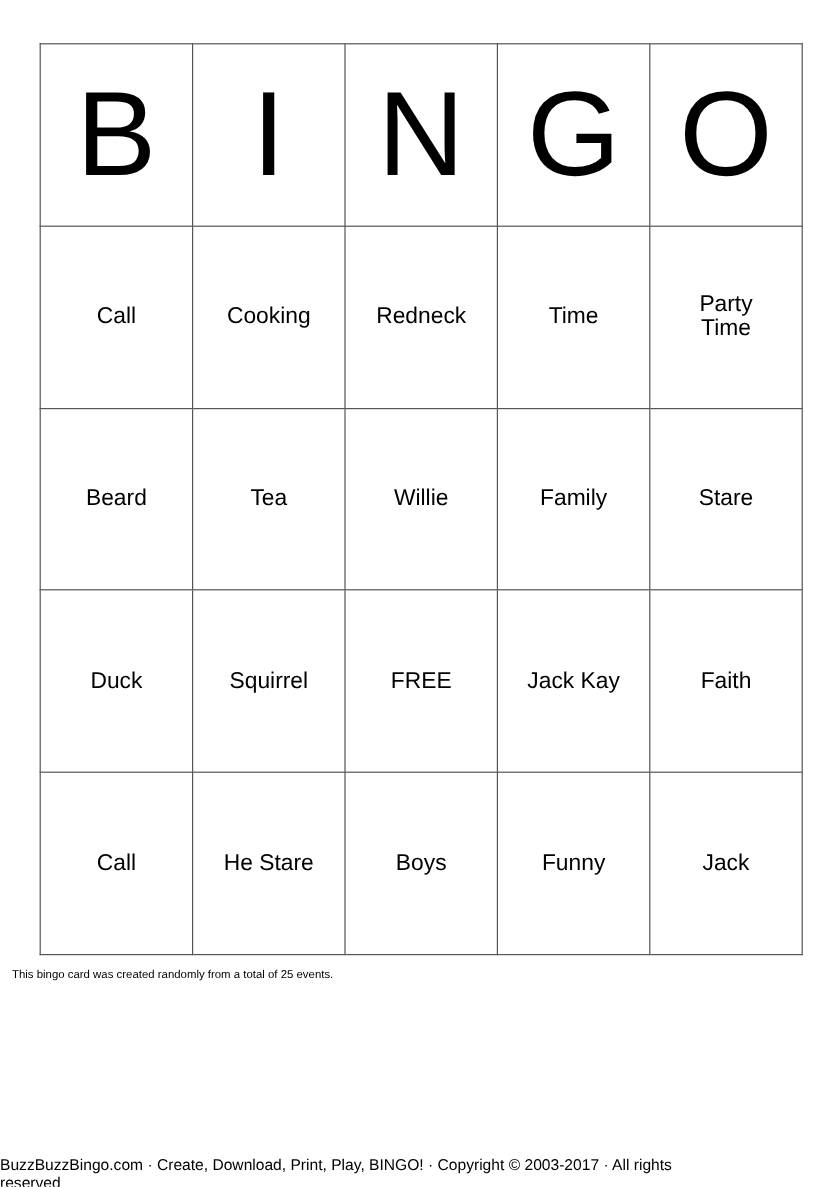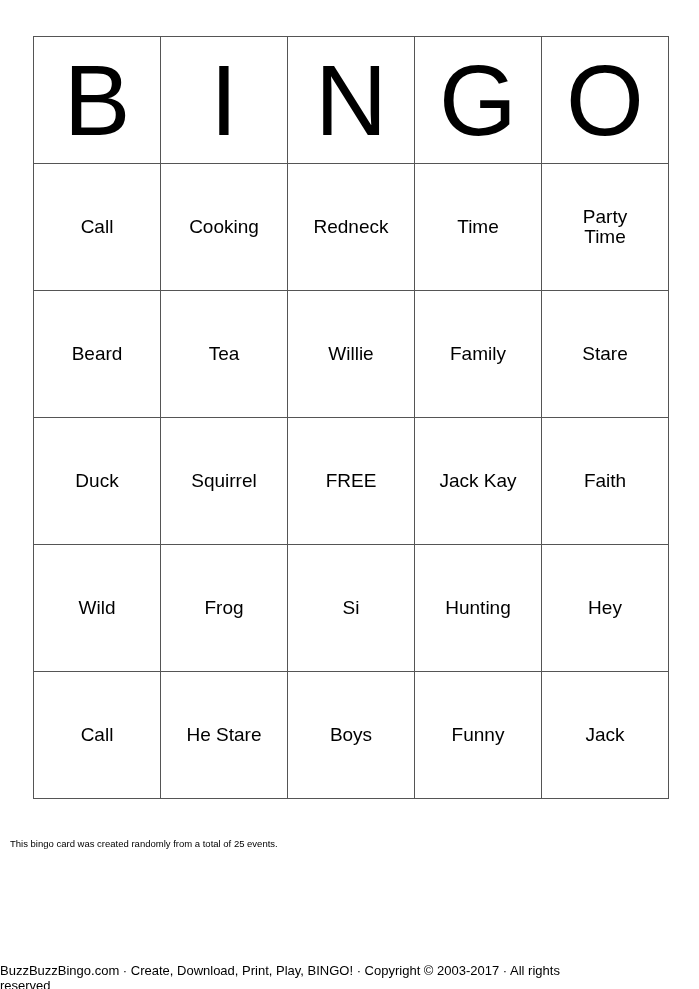--- a/index.html
+++ b/index.html
@@ -1,21 +1,21 @@
 <!DOCTYPE html>
 <html><head>
 <meta charset="utf-8">
 <style>
 html,body{margin:0;padding:0;background:#fff;}
 body{width:699px;height:989px;position:relative;font-family:"Liberation Sans",sans-serif;color:#000;overflow:hidden;}
 .grid{position:absolute;left:33px;top:36px;width:633px;height:760px;border-collapse:collapse;table-layout:fixed;}
 .grid td{border:1px solid #555;text-align:center;vertical-align:middle;padding:0;height:126px;width:126px;}
 .hdr td{font-size:100px;line-height:100px;}
 .cell{font-size:19px;line-height:20px;}
-.note{position:absolute;left:10px;top:806px;width:680px;font-size:9.5px;line-height:13px;margin-top:31px;}
+.note{position:absolute;left:10px;top:806px;width:680px;font-size:9.5px;line-height:13px;}
 .footer{position:absolute;left:0;top:963px;width:566px;text-align:left;font-size:13px;}
 </style>
 </head>
 <body>
 
 <table class="grid">
   <tbody>
       <tr class="hdr">
     <td>B</td>
     <td>I</td>
@@ -40,27 +40,20 @@
     <td class="cell">Stare</td>
   </tr>
   <tr>
     <td class="cell">Duck</td>
     <td class="cell">Squirrel</td>
     <td class="cell">FREE</td>
     <td class="cell">Jack Kay</td>
     <td class="cell">Faith</td>
   </tr>
   <tr>
-    <td class="cell">Wild</td>
-    <td class="cell">Frog</td>
-    <td class="cell">Si</td>
-    <td class="cell">Hunting</td>
-    <td class="cell">Hey</td>
-  </tr>
-  <tr>
     <td class="cell">Call</td>
     <td class="cell">He Stare</td>
     <td class="cell">Boys</td>
     <td class="cell">Funny</td>
     <td class="cell">Jack</td>
   </tr>
 </tbody>
   </table>
 
 <div class="note">

